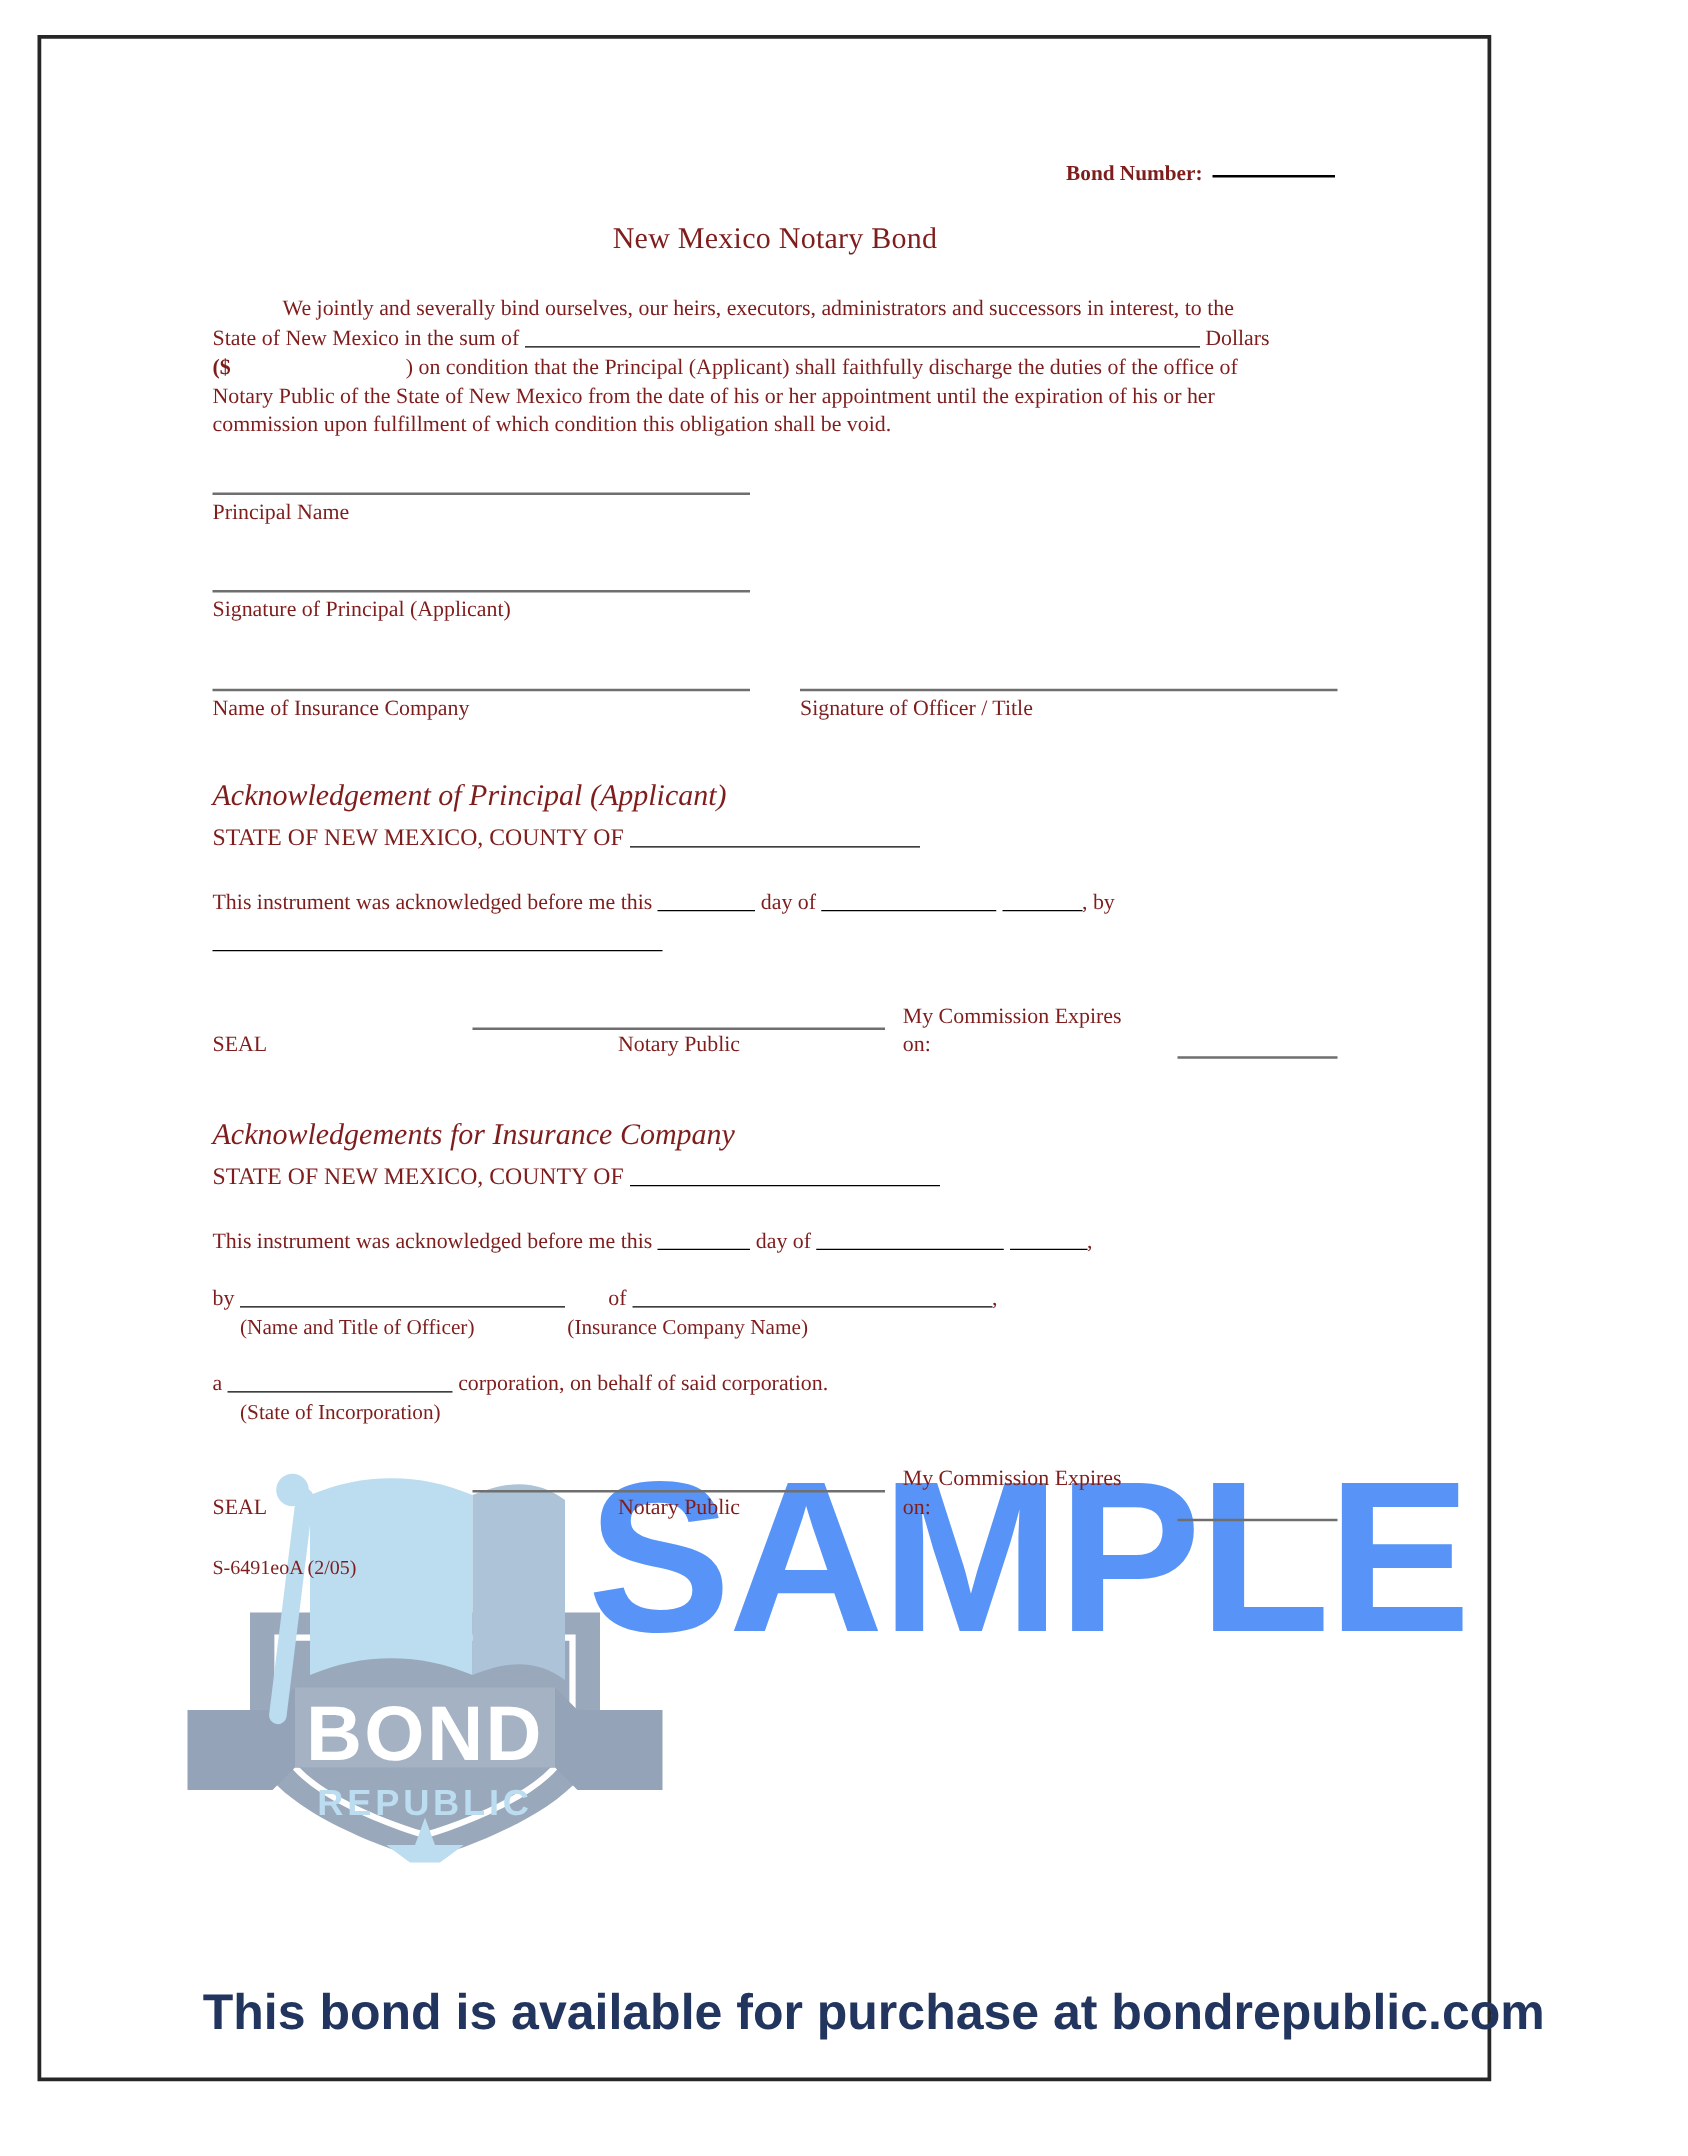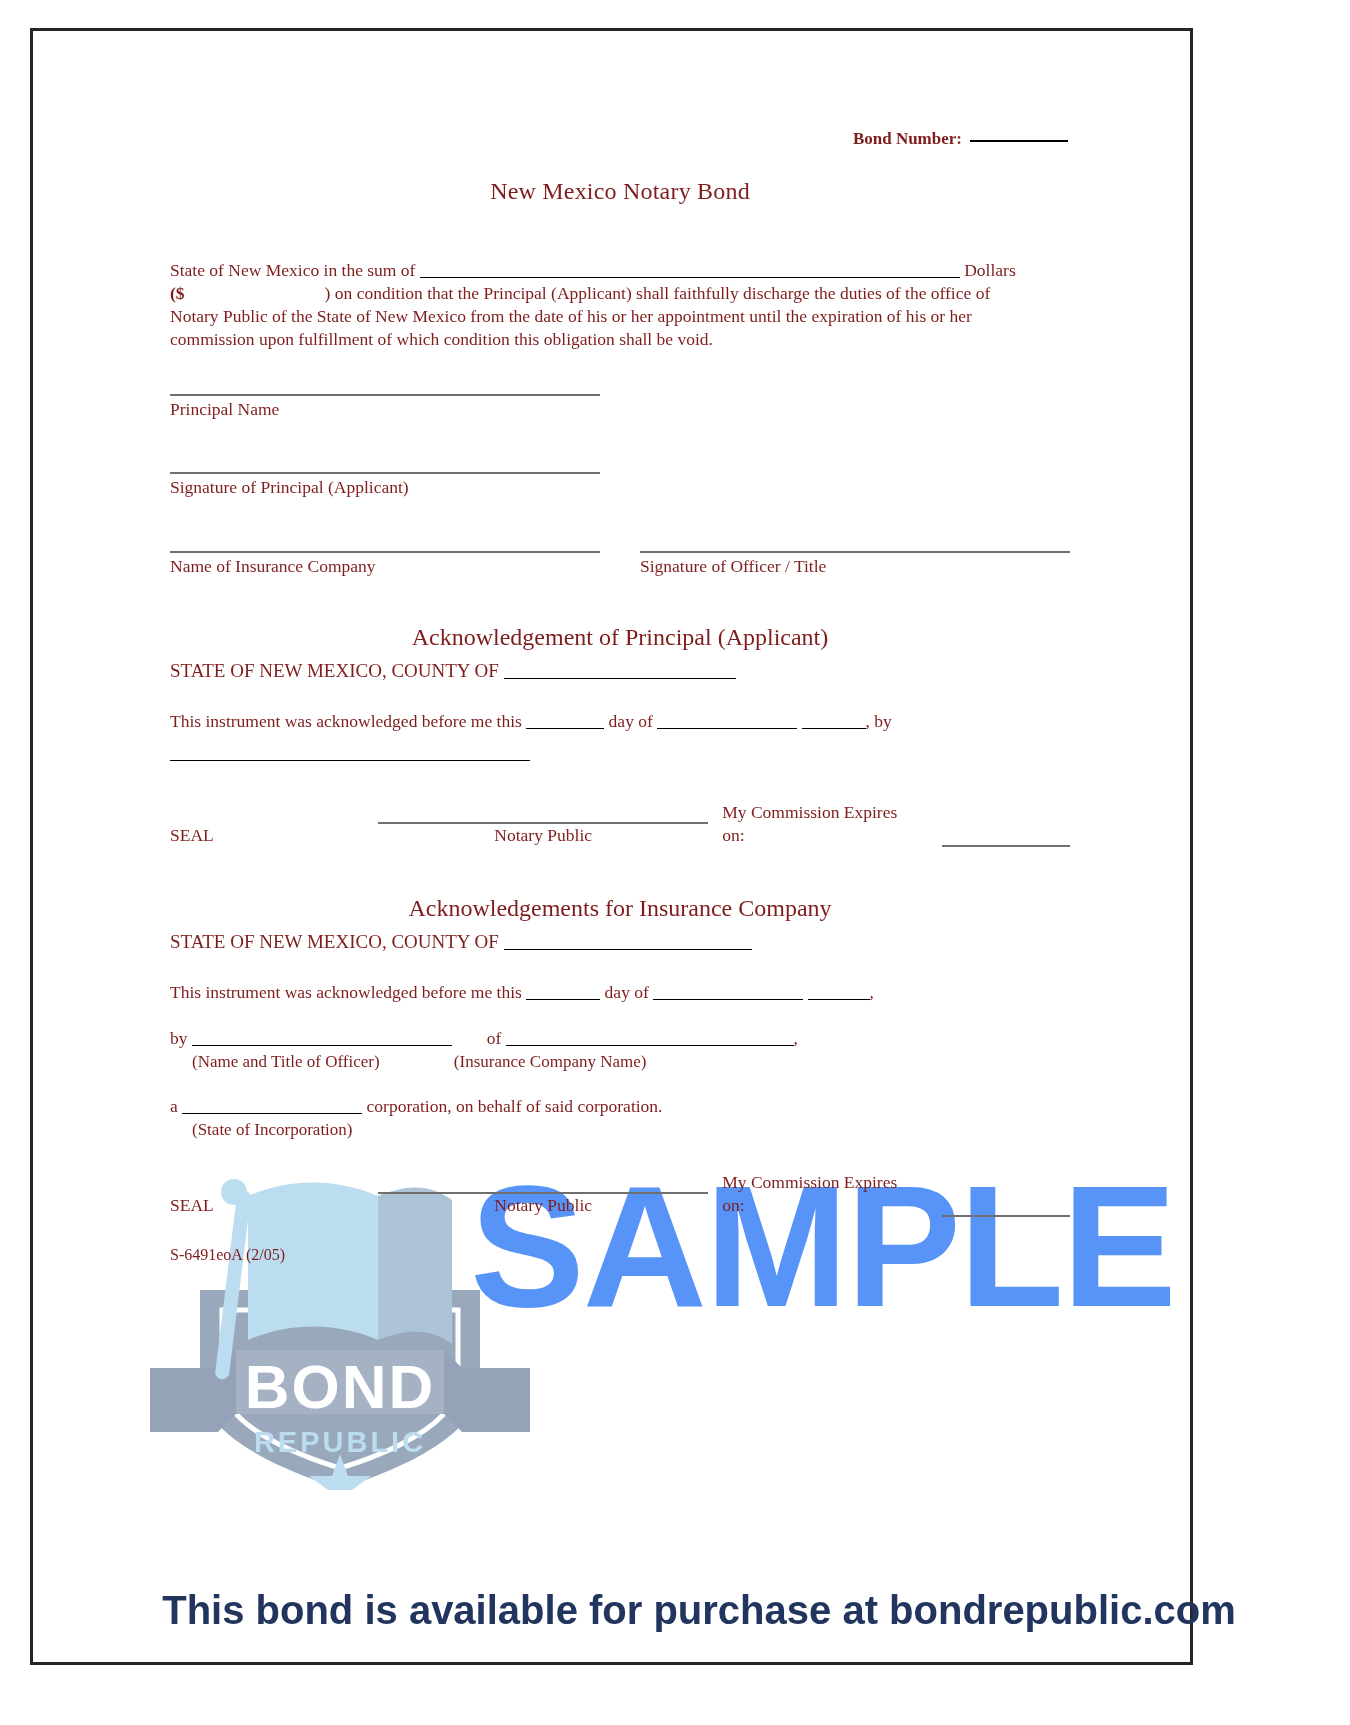--- a/index.html
+++ b/index.html
@@ -92,25 +92,26 @@
     padding-top: 2px;
   }
 
   .two-col {
     display: flex;
     justify-content: space-between;
   }
   .col { width: 430px; }
 
   .section-title {
-    text-align: center;
+    text-align: left;
     font-size: 24px;
     margin: 0;
     padding: 0;
     font-weight: normal;
+    font-style: italic;
   }
 
   .lbl-sub {
     font-size: 17px;
     padding-left: 36px;
   }
 
   .seal-row {
     display: flex;
     align-items: flex-end;
@@ -204,21 +205,21 @@
 
   <div class="doc">
 
     <div class="bond-number-row">
       <span>Bond Number</span><span>:</span><span class="blank"></span>
     </div>
 
     <div class="doc-title">New Mexico Notary Bond</div>
 
     <div class="para">
-      <span class="indent"></span><br>
+      <span class="indent"></span><span>We jointly and severally bind ourselves, our heirs, executors, administrators and successors in interest, to the</span><br>
       <span>State of New Mexico in the sum of</span>
       <span class="il" style="width:540px"></span>
       <span>Dollars</span><br>
       <span style="font-weight:bold">($</span><span class="il" style="width:140px;border-bottom:none"></span><span>) on condition that the Principal (Applicant) shall faithfully discharge the duties of the office of</span><br>
       <span>Notary Public of the State of New Mexico from the date of his or her appointment until the expiration of his or her</span><br>
       <span>commission upon fulfillment of which condition this obligation shall be void.</span>
     </div>
 
     <div class="sig-block" style="margin-top:42px">
       <div class="sig-line" style="width:430px"></div>

